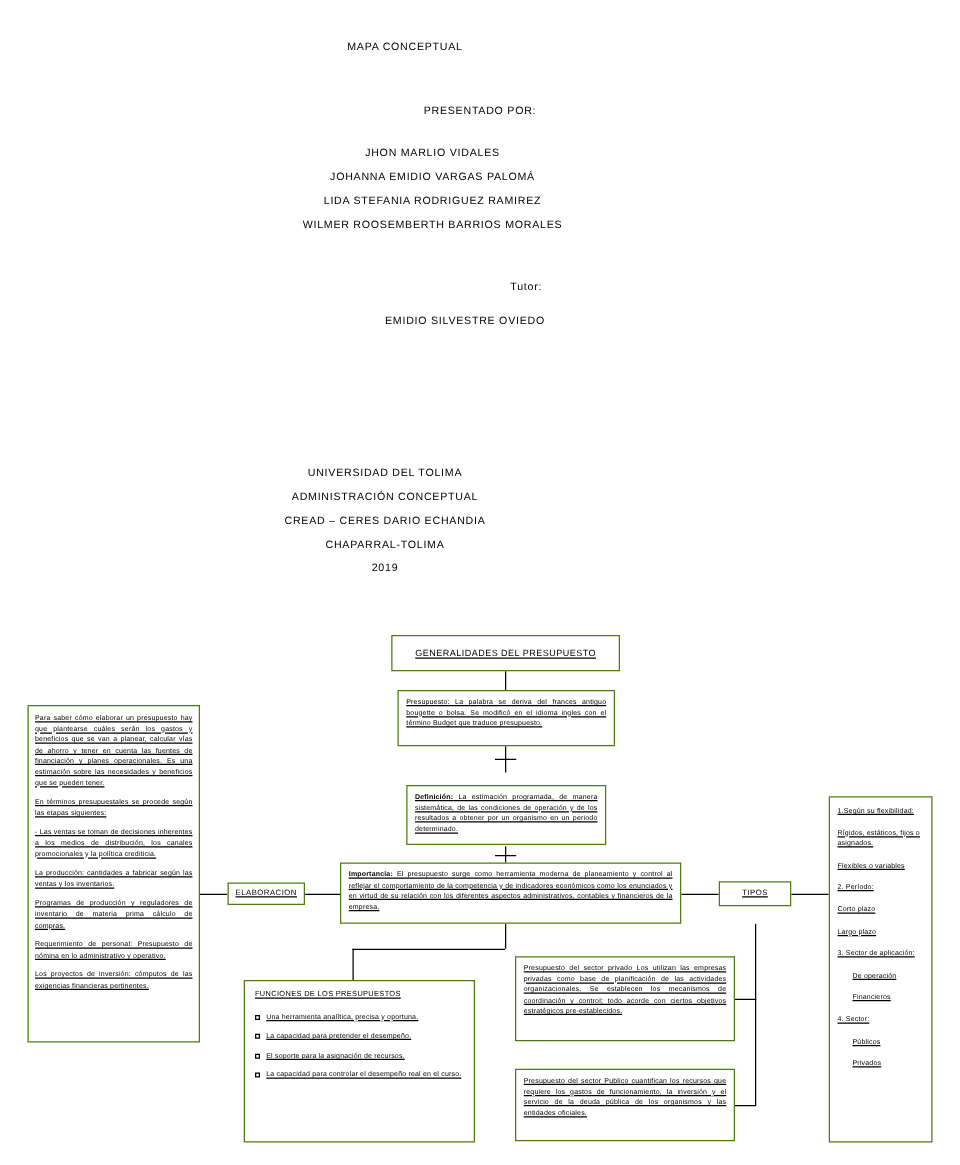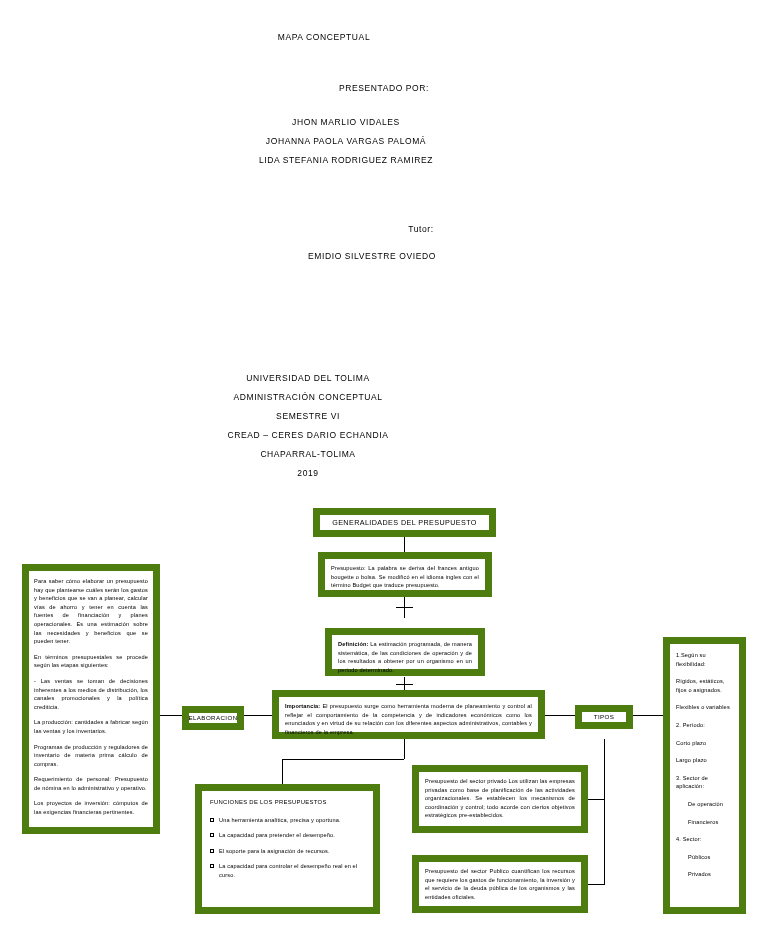--- a/index.html
+++ b/index.html
@@ -35,28 +35,29 @@
   .t-names  { position: absolute; top: 113px; width: 692px; }
   .t-tutor  { position: absolute; top: 220px; width: 768px; margin-left: 37px; }
   .t-tutorn { position: absolute; top: 247px; width: 744px; }
   .t-uni    { position: absolute; top: 369px; width: 616px; }
 
   
   .map { position: absolute; left: 0; top: 0; width: 768px; height: 932px; }
 
   .box {
     position: absolute;
-    border: 7px solid #4d7c0f;
+    border: 1px solid #4d7c0f;
     background: #fff;
     box-sizing: border-box;
     font-size: 5.6px;
     line-height: 8.6px;
     letter-spacing: 0.15px;
     padding: 5px 6px;
     text-align: justify;
+    text-decoration: underline;
   }
   .box b { font-weight: bold; }
 
   .line {
     position: absolute;
     background: #000;
   }
   .h { height: 1px; }
   .v { width: 1px; }
 
@@ -113,35 +114,35 @@
   <div class="t-mapa">
     <div class="cover-line">MAPA CONCEPTUAL</div>
   </div>
 
   <div class="t-pres">
     <div class="cover-line">PRESENTADO POR:</div>
   </div>
 
   <div class="t-names">
     <div class="cover-line">JHON MARLIO VIDALES</div>
-    <div class="cover-line">JOHANNA PAOLA VARGAS PALOMÁ</div>
+    <div class="cover-line">JOHANNA EMIDIO VARGAS PALOMÁ</div>
     <div class="cover-line">LIDA STEFANIA RODRIGUEZ RAMIREZ</div>
+    <div class="cover-line">WILMER ROOSEMBERTH BARRIOS MORALES</div>
   </div>
 
   <div class="t-tutor">
     <div class="cover-line">Tutor:</div>
   </div>
   <div class="t-tutorn">
     <div class="cover-line">EMIDIO SILVESTRE OVIEDO</div>
   </div>
 
   <div class="t-uni">
     <div class="cover-line">UNIVERSIDAD DEL TOLIMA</div>
     <div class="cover-line">ADMINISTRACIÓN CONCEPTUAL</div>
-    <div class="cover-line">SEMESTRE VI</div>
     <div class="cover-line">CREAD – CERES DARIO ECHANDIA</div>
     <div class="cover-line">CHAPARRAL-TOLIMA</div>
     <div class="cover-line">2019</div>
   </div>
 </div>
 
 <div class="map">
 
   <div class="line v" style="left:404px; top:536px; height:16px;"></div>
   <div class="line v" style="left:404px; top:596px; height:22px;"></div>

